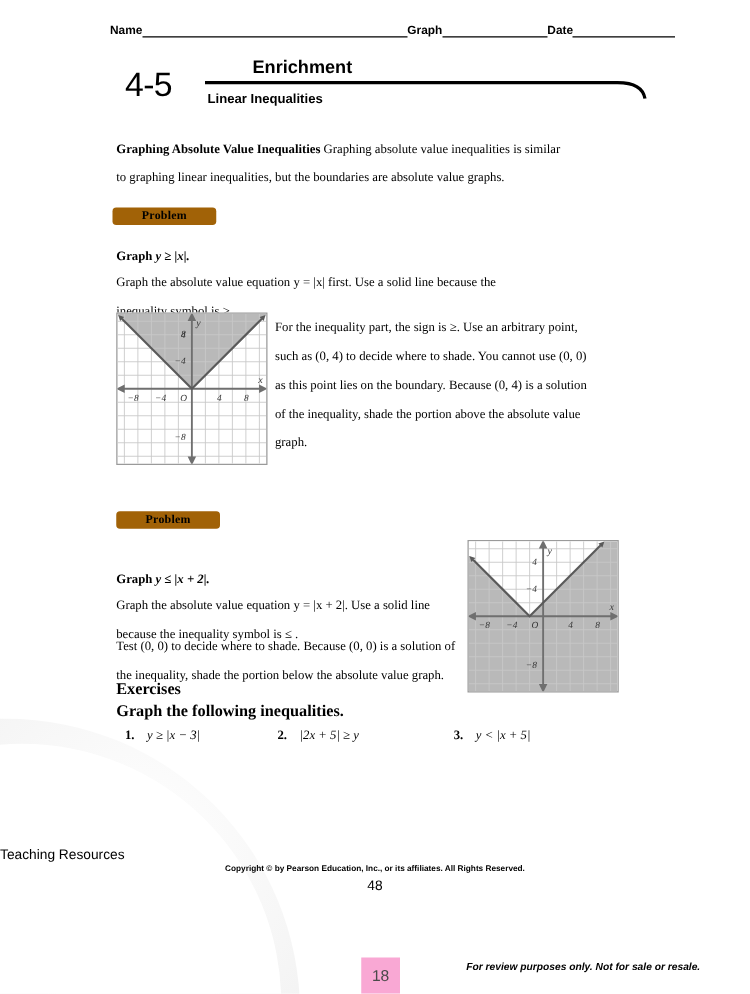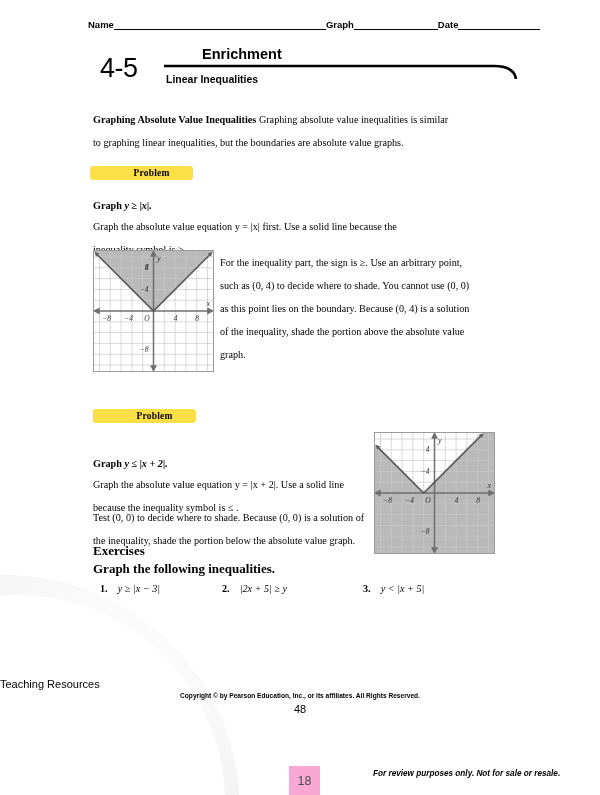--- a/index.html
+++ b/index.html
@@ -124,31 +124,30 @@
   .btext b, .bold { font-weight: bold; }
   .ital { font-style: italic; }
 
   #intro-para { left: 93px; top: 108px; width: 358px; }
 
   
   .problem-pill {
     position: absolute;
     height: 14px;
     width: 83px;
-    background: #fde047;
+    background: #a16207;
     border-radius: 3px;
     font-family: "Liberation Serif", serif;
     font-size: 9.5px;
     font-weight: bold;
     color: #000;
     display: flex;
     align-items: center;
     justify-content: center;
     letter-spacing: 0.2px;
-    padding-left: 20px;
   }
   #problem-pill-1 { left: 90px; top: 166px; }
   #problem-pill-2 { left: 93px; top: 409px; }
 
   #p1-task     { left: 93px; top: 194px; width: 300px; }
   #p1-step1    { left: 93px; top: 215px; width: 330px; }
   #p1-explain  { left: 220px; top: 251px; width: 258px; }
 
   #p2-task     { left: 93px; top: 452px; width: 280px; }
   #p2-step1    { left: 93px; top: 473px; width: 268px; }

